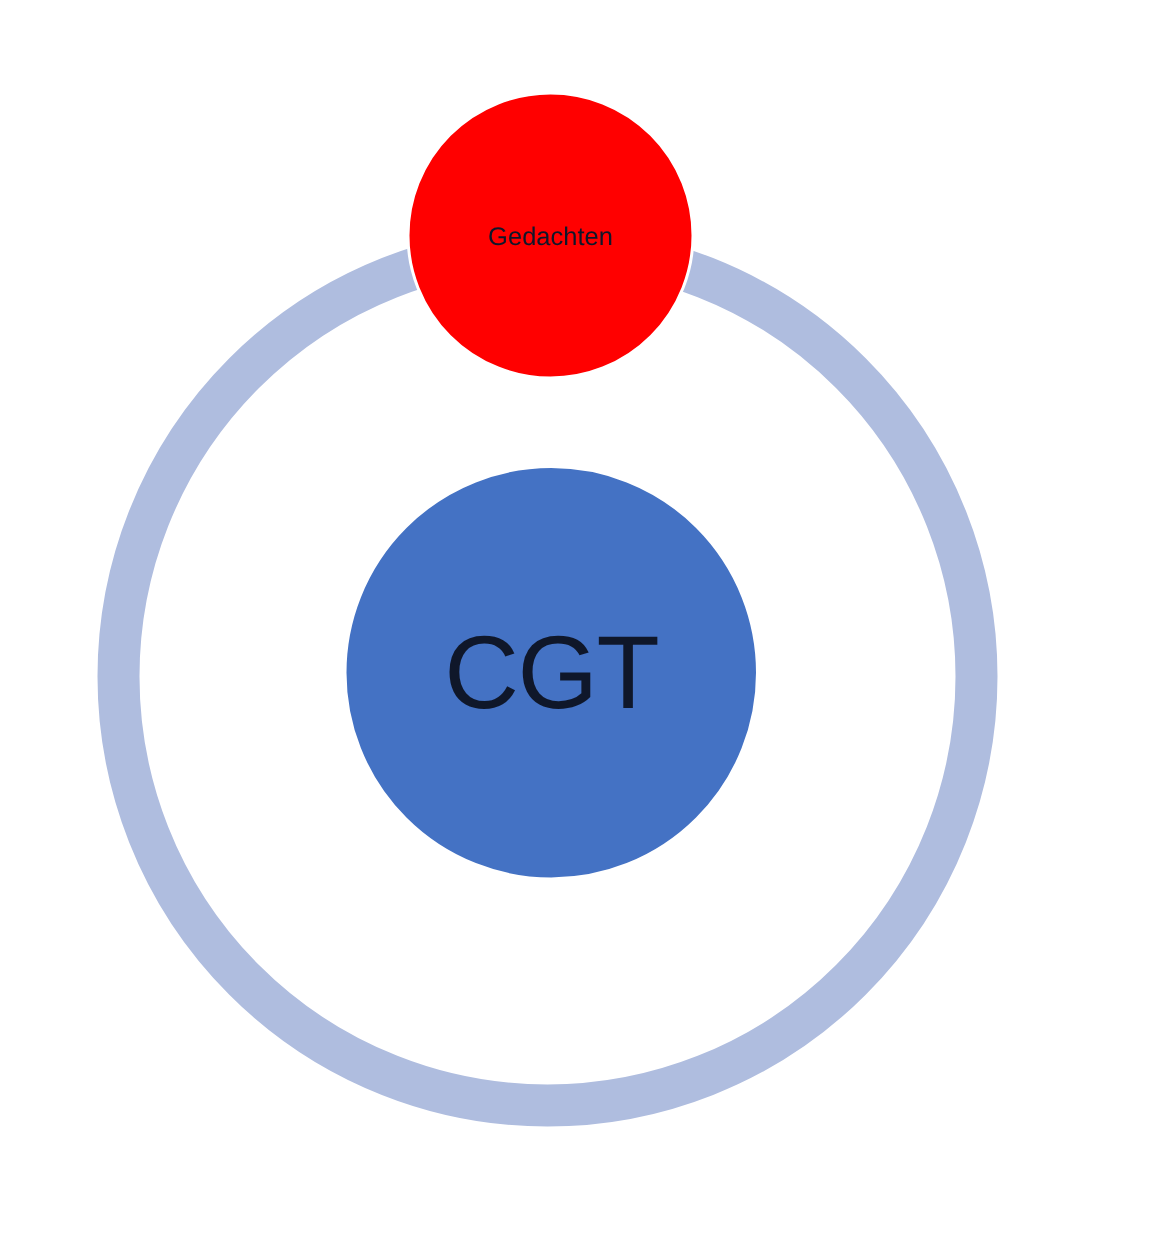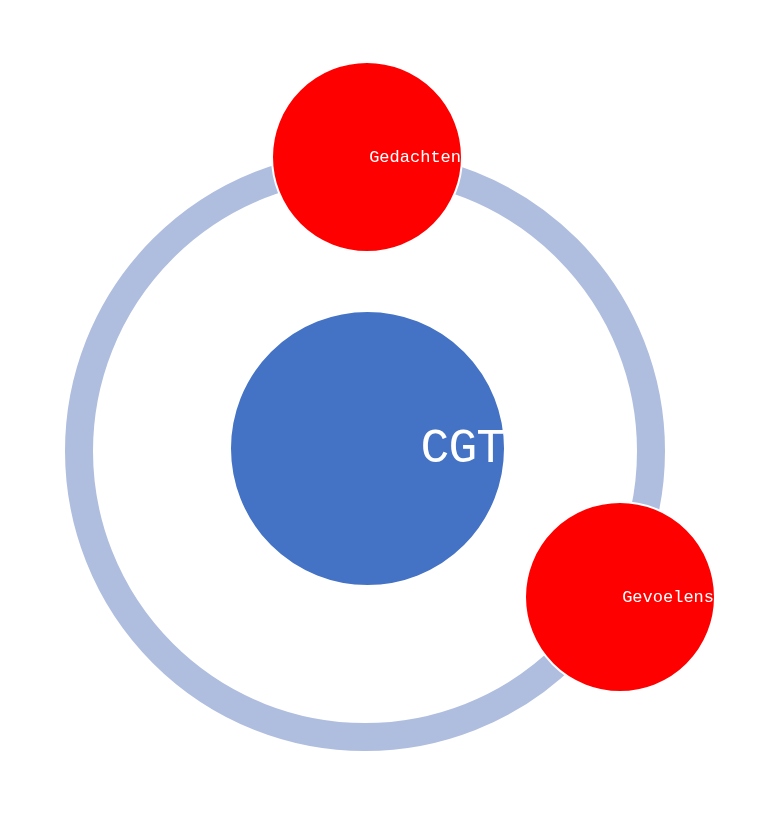--- a/index.html
+++ b/index.html
@@ -32,38 +32,37 @@
       width: 600px;
       height: 600px;
       border: 28px solid #AFBDDF;
       border-radius: 50%;
     }
     .node {
       position: absolute;
       border-radius: 50%;
       display: flex;
       align-items: center;
-      justify-content: flex-end;
-      color: #ffffff;
+      justify-content: center;
+      color: #0f172a;
       box-sizing: border-box;
-      font-family: Liberation Mono, monospace;
     }
     .node.outer {
       width: 192px;
       height: 192px;
       background: #FF0000;
       border: 2px solid #ffffff;
       font-size: 17px;
     }
     .node.center {
       width: 277px;
       height: 277px;
       background: #4472C4;
       border: 2px solid #ffffff;
-      font-size: 48px;
+      font-size: 69px;
       letter-spacing: -1px;
     }
     .node-label {
       display: block;
       line-height: 1;
       white-space: nowrap;
     }
   </style>
 </head>
 <body>
@@ -73,18 +72,15 @@
   <div class="ring"></div>
 
   <div class="node center" style="left:229px; top:310px;">
     <span class="node-label">CGT</span>
   </div>
 
   <div class="node outer" style="left:271px; top:61px;">
     <span class="node-label">Gedachten</span>
   </div>
 
-  <div class="node outer" style="left:524px; top:501px;">
-    <span class="node-label">Gevoelens</span>
-  </div>
 
 
 </div>
 
 </body></html>

